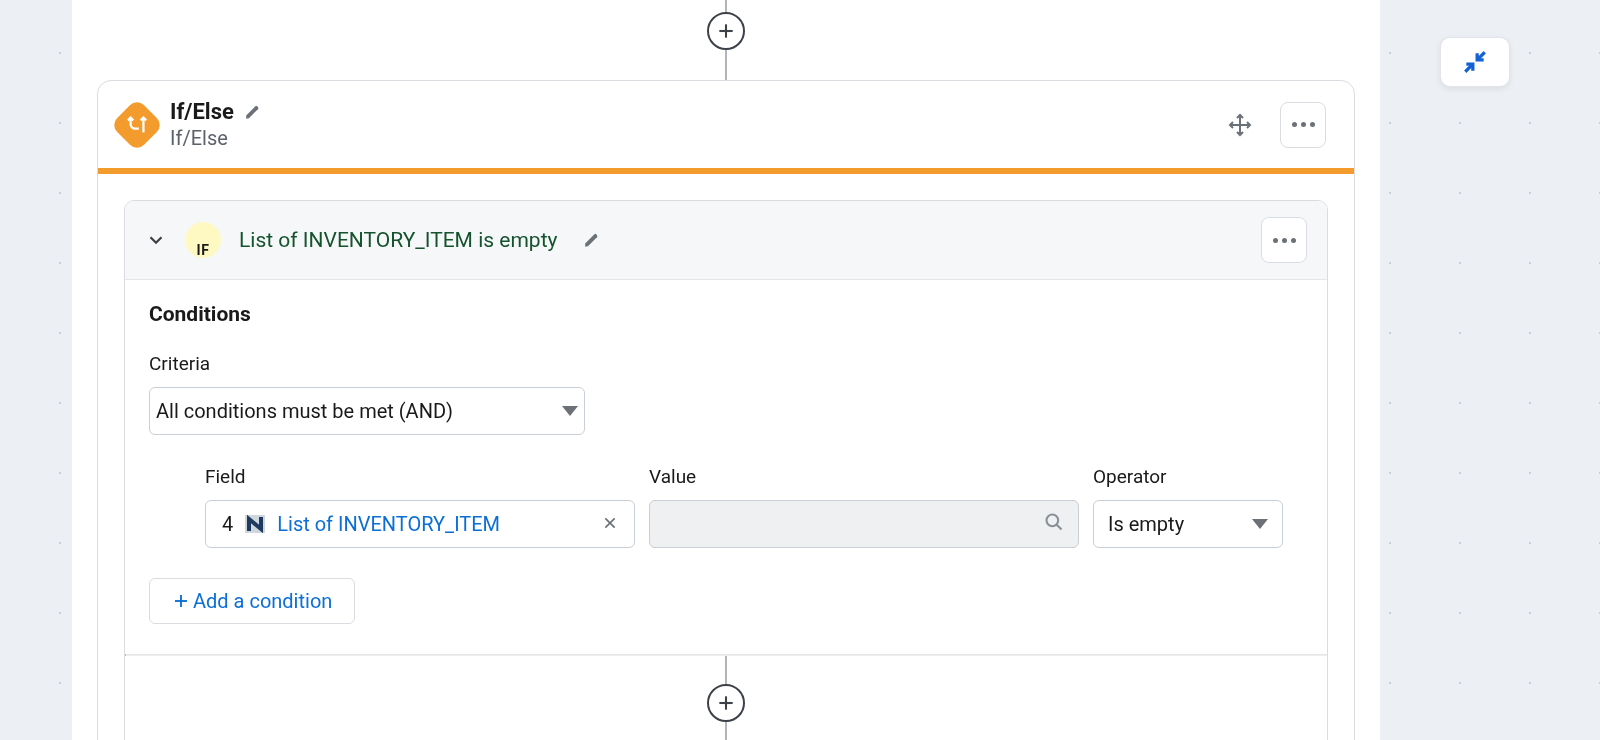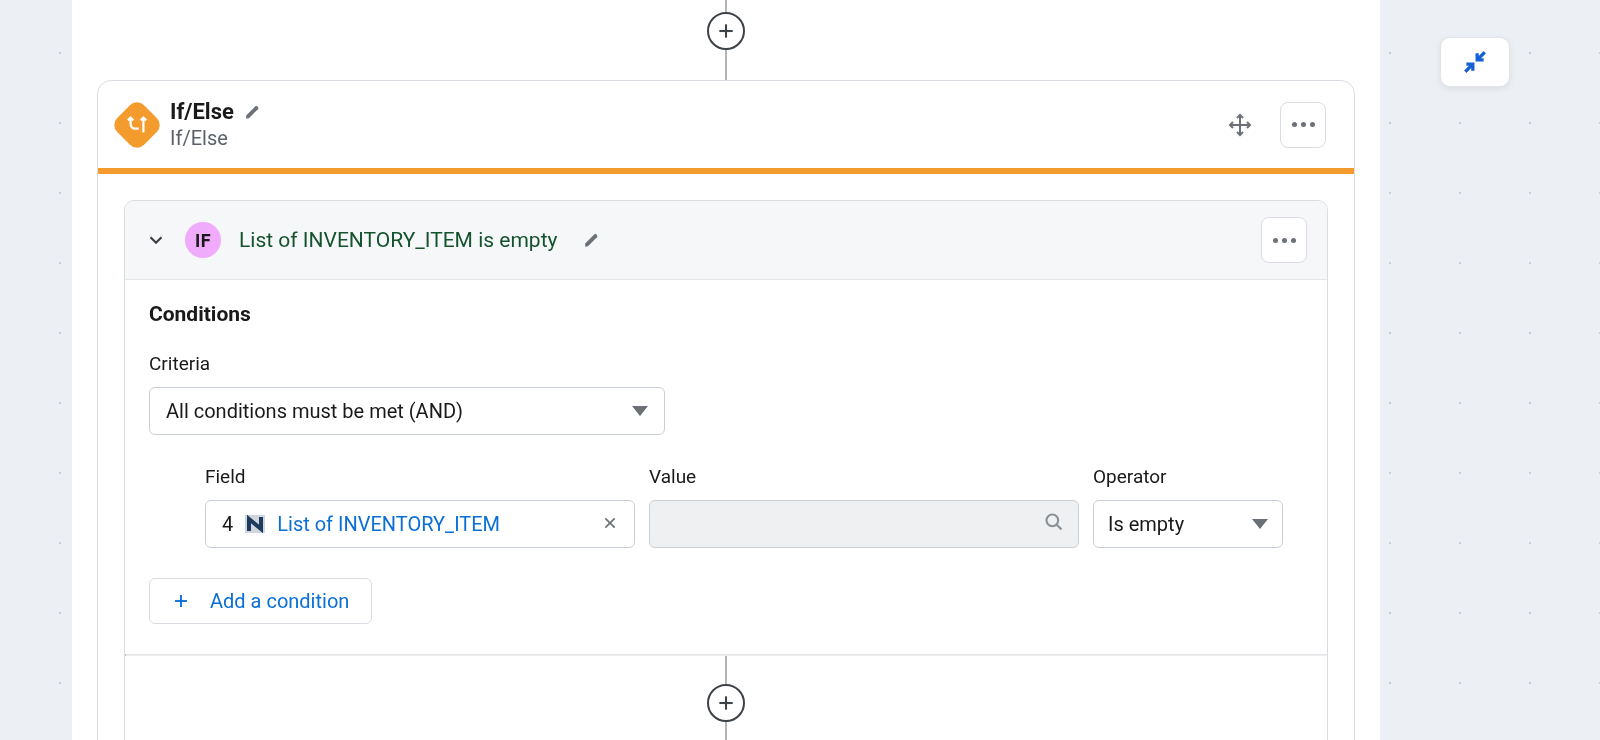--- a/index.html
+++ b/index.html
@@ -76,34 +76,34 @@
     overflow:hidden;
   }
   .branch-header {
     display:flex; align-items:center; gap:18px;
     padding:16px 20px;
     background:#f6f7f8;
     border-bottom:1px solid #e3e6e9;
   }
   .chevron { width:22px; height:22px; stroke:#3d4248; stroke-width:2.5; fill:none; cursor:pointer; }
   .if-badge {
-    width:36px; height:36px; border-radius:50%; background:#f0abfc;
-    display:flex; align-items:center; justify-content:center;
-    font-weight:700; font-size:18px; color:#1a1a1a; letter-spacing:0.5px;
+    width:36px; height:36px; border-radius:50%; background:#fef9c3;
+    display:flex; align-items:flex-end; justify-content:center;
+    font-weight:700; font-size:14px; color:#1a1a1a; letter-spacing:0.5px;
   }
   .branch-title { font-size:21px; color:#14532d; }
   .branch-actions { margin-left:auto; }
 
   .branch-body { padding:22px 24px 30px 24px; }
   .sect-title { font-weight:700; font-size:21px; margin-bottom:26px; }
   .criteria-label { font-size:19px; color:#1a1a1a; margin-bottom:12px; }
 
   .select-box {
-    width:516px; height:48px; border:1px solid #c9cfd6; border-radius:6px;
-    display:flex; align-items:center; padding:0 16px; font-size:20px;
+    width:436px; height:48px; border:1px solid #c9cfd6; border-radius:6px;
+    display:flex; align-items:center; padding:0 6px; font-size:20px;
     cursor:pointer; justify-content:space-between; background:#fff;
   }
   .caret-down { width:0; height:0; border-left:8px solid transparent; border-right:8px solid transparent; border-top:10px solid #6b7177; }
 
   .cols { display:flex; gap:14px; margin-top:30px; margin-left:56px; }
   .col { display:flex; flex-direction:column; }
   .col-label { font-size:19px; color:#1a1a1a; margin-bottom:12px; }
   .field-input {
     width:430px; height:48px; border:1px solid #c9cfd6; border-radius:6px;
     display:flex; align-items:center; padding:0 12px; gap:10px; background:#fff;
@@ -115,21 +115,21 @@
   .op-select { width:190px; height:48px; border:1px solid #c9cfd6; border-radius:6px;
     display:flex; align-items:center; padding:0 14px; font-size:20px; background:#fff; justify-content:space-between; cursor:pointer;}
   .value-input {
     width:430px; height:48px; border:1px solid #c9cfd6; border-radius:6px;
     background:#eef0f2; display:flex; align-items:center; padding:0 14px;
   }
   .value-input .mag { margin-left:auto; color:#8a9097; }
 
   .add-cond {
     margin-top:30px; border:1px solid #d9dde1; border-radius:6px; background:#fff;
-    padding:10px 22px; display:inline-flex; align-items:center; gap:20px;
+    padding:10px 22px; display:inline-flex; align-items:center; gap:3px;
     font-size:20px; color:#0b6fd6; cursor:pointer;
   }
   .add-cond svg { width:18px; height:18px; stroke:#0b6fd6; stroke-width:2.5; }
 
   
   .branch-footer-line {
     border-top:1px solid #e3e6e9; margin:0;
   }
 
   

